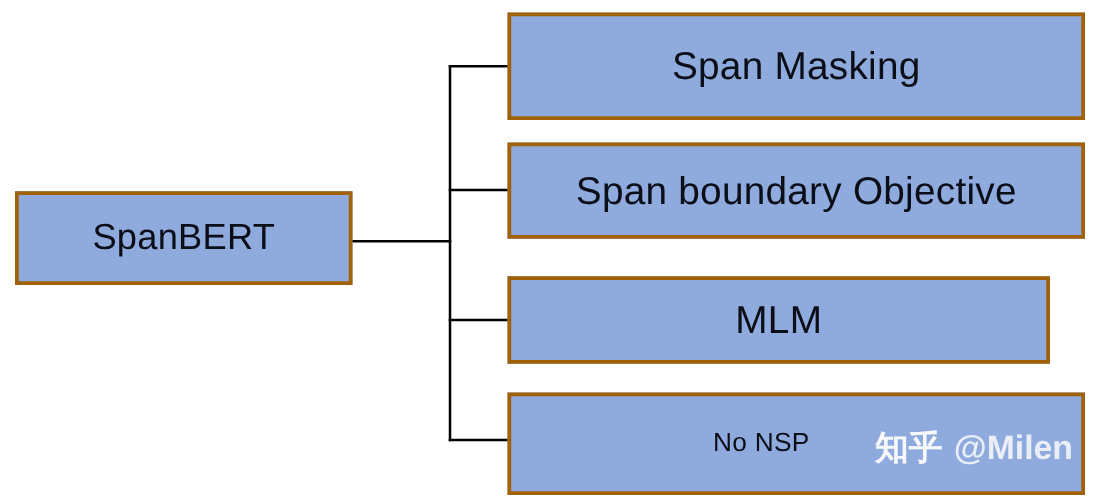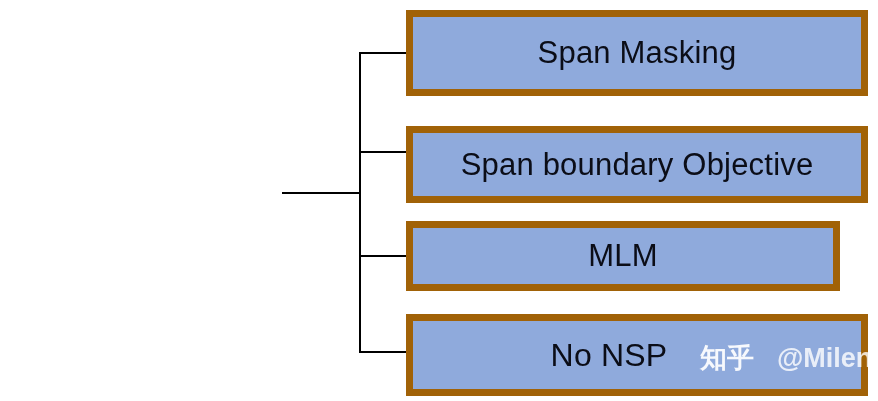--- a/index.html
+++ b/index.html
@@ -14,21 +14,21 @@
     position: relative;
     width: 878px;
     height: 401px;
     background: #ffffff;
     overflow: hidden;
   }
   .node {
     position: absolute;
     box-sizing: border-box;
     background: #8FAADC;
-    border: 7px solid #a16207;
+    border: 3px solid #a16207;
     display: flex;
     align-items: center;
     justify-content: center;
   }
   .node-label {
     color: #0b0d17;
     font-family: "Liberation Sans", sans-serif;
     font-weight: 400;
     white-space: nowrap;
     letter-spacing: 0.2px;
@@ -46,41 +46,40 @@
     left: 406px;
     top: 10px;
     width: 462px;
     height: 86px;
   }
   #node-span-boundary {
     left: 406px;
     top: 114px;
     width: 462px;
     height: 77px;
-    margin-top: 12px;
   }
   #node-mlm {
     left: 406px;
     top: 221px;
     width: 434px;
     height: 70px;
   }
   #node-no-nsp {
     left: 406px;
     top: 314px;
     width: 462px;
     height: 82px;
   }
   #node-span-masking .node-label,
   #node-span-boundary .node-label,
   #node-mlm .node-label {
     font-size: 31px;
   }
   #node-no-nsp .node-label {
-    font-size: 32px;
+    font-size: 21px;
     position: absolute;
     left: 50%;
     top: 50%;
     transform: translate(-50%, -50%);
     margin-left: -28px;
   }
   .connector {
     position: absolute;
     background: #000000;
   }
@@ -106,41 +105,44 @@
   #branch-1 { top: 52px; }
   #branch-2 { top: 151px; }
   #branch-3 { top: 255px; }
   #branch-4 { top: 351px; }
   #watermark {
     position: absolute;
     left: 700px;
     top: 340px;
     display: flex;
     align-items: baseline;
-    gap: 23px;
+    gap: 9px;
     pointer-events: none;
   }
   #watermark .wm-logo {
     font-family: "DejaVu Sans", sans-serif;
     font-size: 27px;
     font-weight: 700;
     color: rgba(255,255,255,0.93);
   }
   #watermark .wm-handle {
     font-family: "Liberation Sans", sans-serif;
     font-size: 27px;
     font-weight: 700;
     color: rgba(255,255,255,0.80);
   }
 </style>
 </head>
 <body>
 
 <div id="canvas">
 
+  <div class="node" id="node-root">
+    <span class="node-label">SpanBERT</span>
+  </div>
 
   <div class="connector" id="conn-root-stub"></div>
   <div class="connector" id="conn-trunk"></div>
 
   <div class="branch" id="branch-1"></div>
   <div class="branch" id="branch-2"></div>
   <div class="branch" id="branch-3"></div>
   <div class="branch" id="branch-4"></div>
 
   <div class="node" id="node-span-masking">

